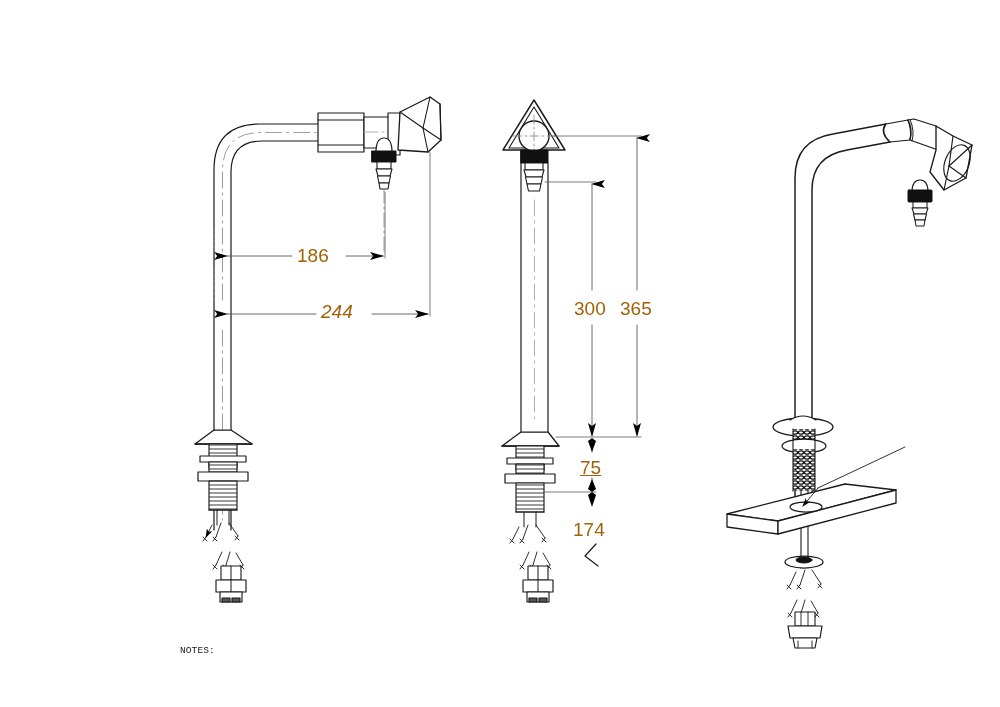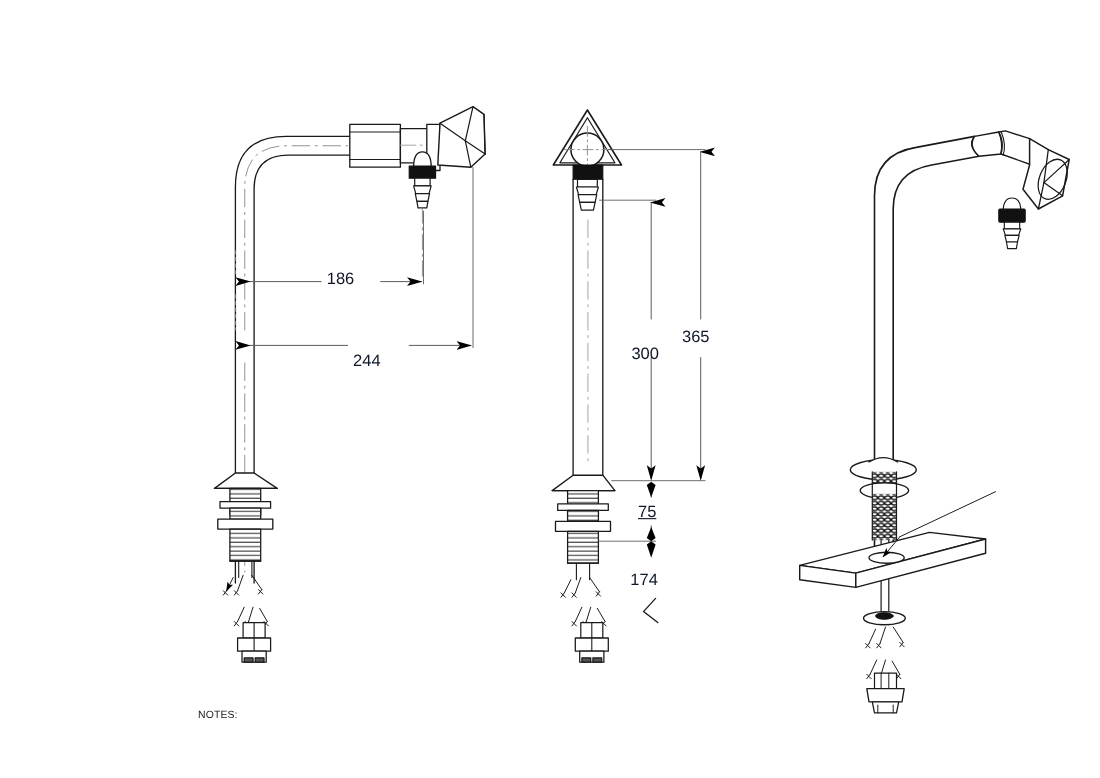--- a/index.html
+++ b/index.html
@@ -15,32 +15,32 @@
 
   .notes-block{
     position:absolute;
     left:152px; top:645px;
     font-size:9.5px;
     line-height:11.5px;
     letter-spacing:0.1px;
     white-space:nowrap;
     color:#1a1a1a;
   }
-  .notes-block div{font-family:Liberation Sans, sans-serif;padding-left:28px;}
+  .notes-block div{font-family:Liberation Mono, monospace;padding-left:28px;}
 
   .dim-text{
     position:absolute;
-    font-size:15px;
+    font-size:19px;
     font-family:"Liberation Sans", sans-serif;
-    color:#0f172a;
+    color:#a16207;
     white-space:nowrap;
   }
   #dim-186{left:297px; top:245px;}
-  #dim-244{left:321px; top:320px;}
-  #dim-300{left:574px; top:298px;margin-top:15px;}
+  #dim-244{left:321px; top:301px;font-style:italic;}
+  #dim-300{left:574px; top:298px;}
   #dim-365{left:620px; top:298px;}
   #dim-75 {left:580px; top:457px;text-decoration:underline;}
   #dim-322{left:573px; top:519px;}
 </style>
 </head>
 <body>
 
 <div id="sheet">
 
   <svg class="drawing" viewBox="0 0 1000 707">

